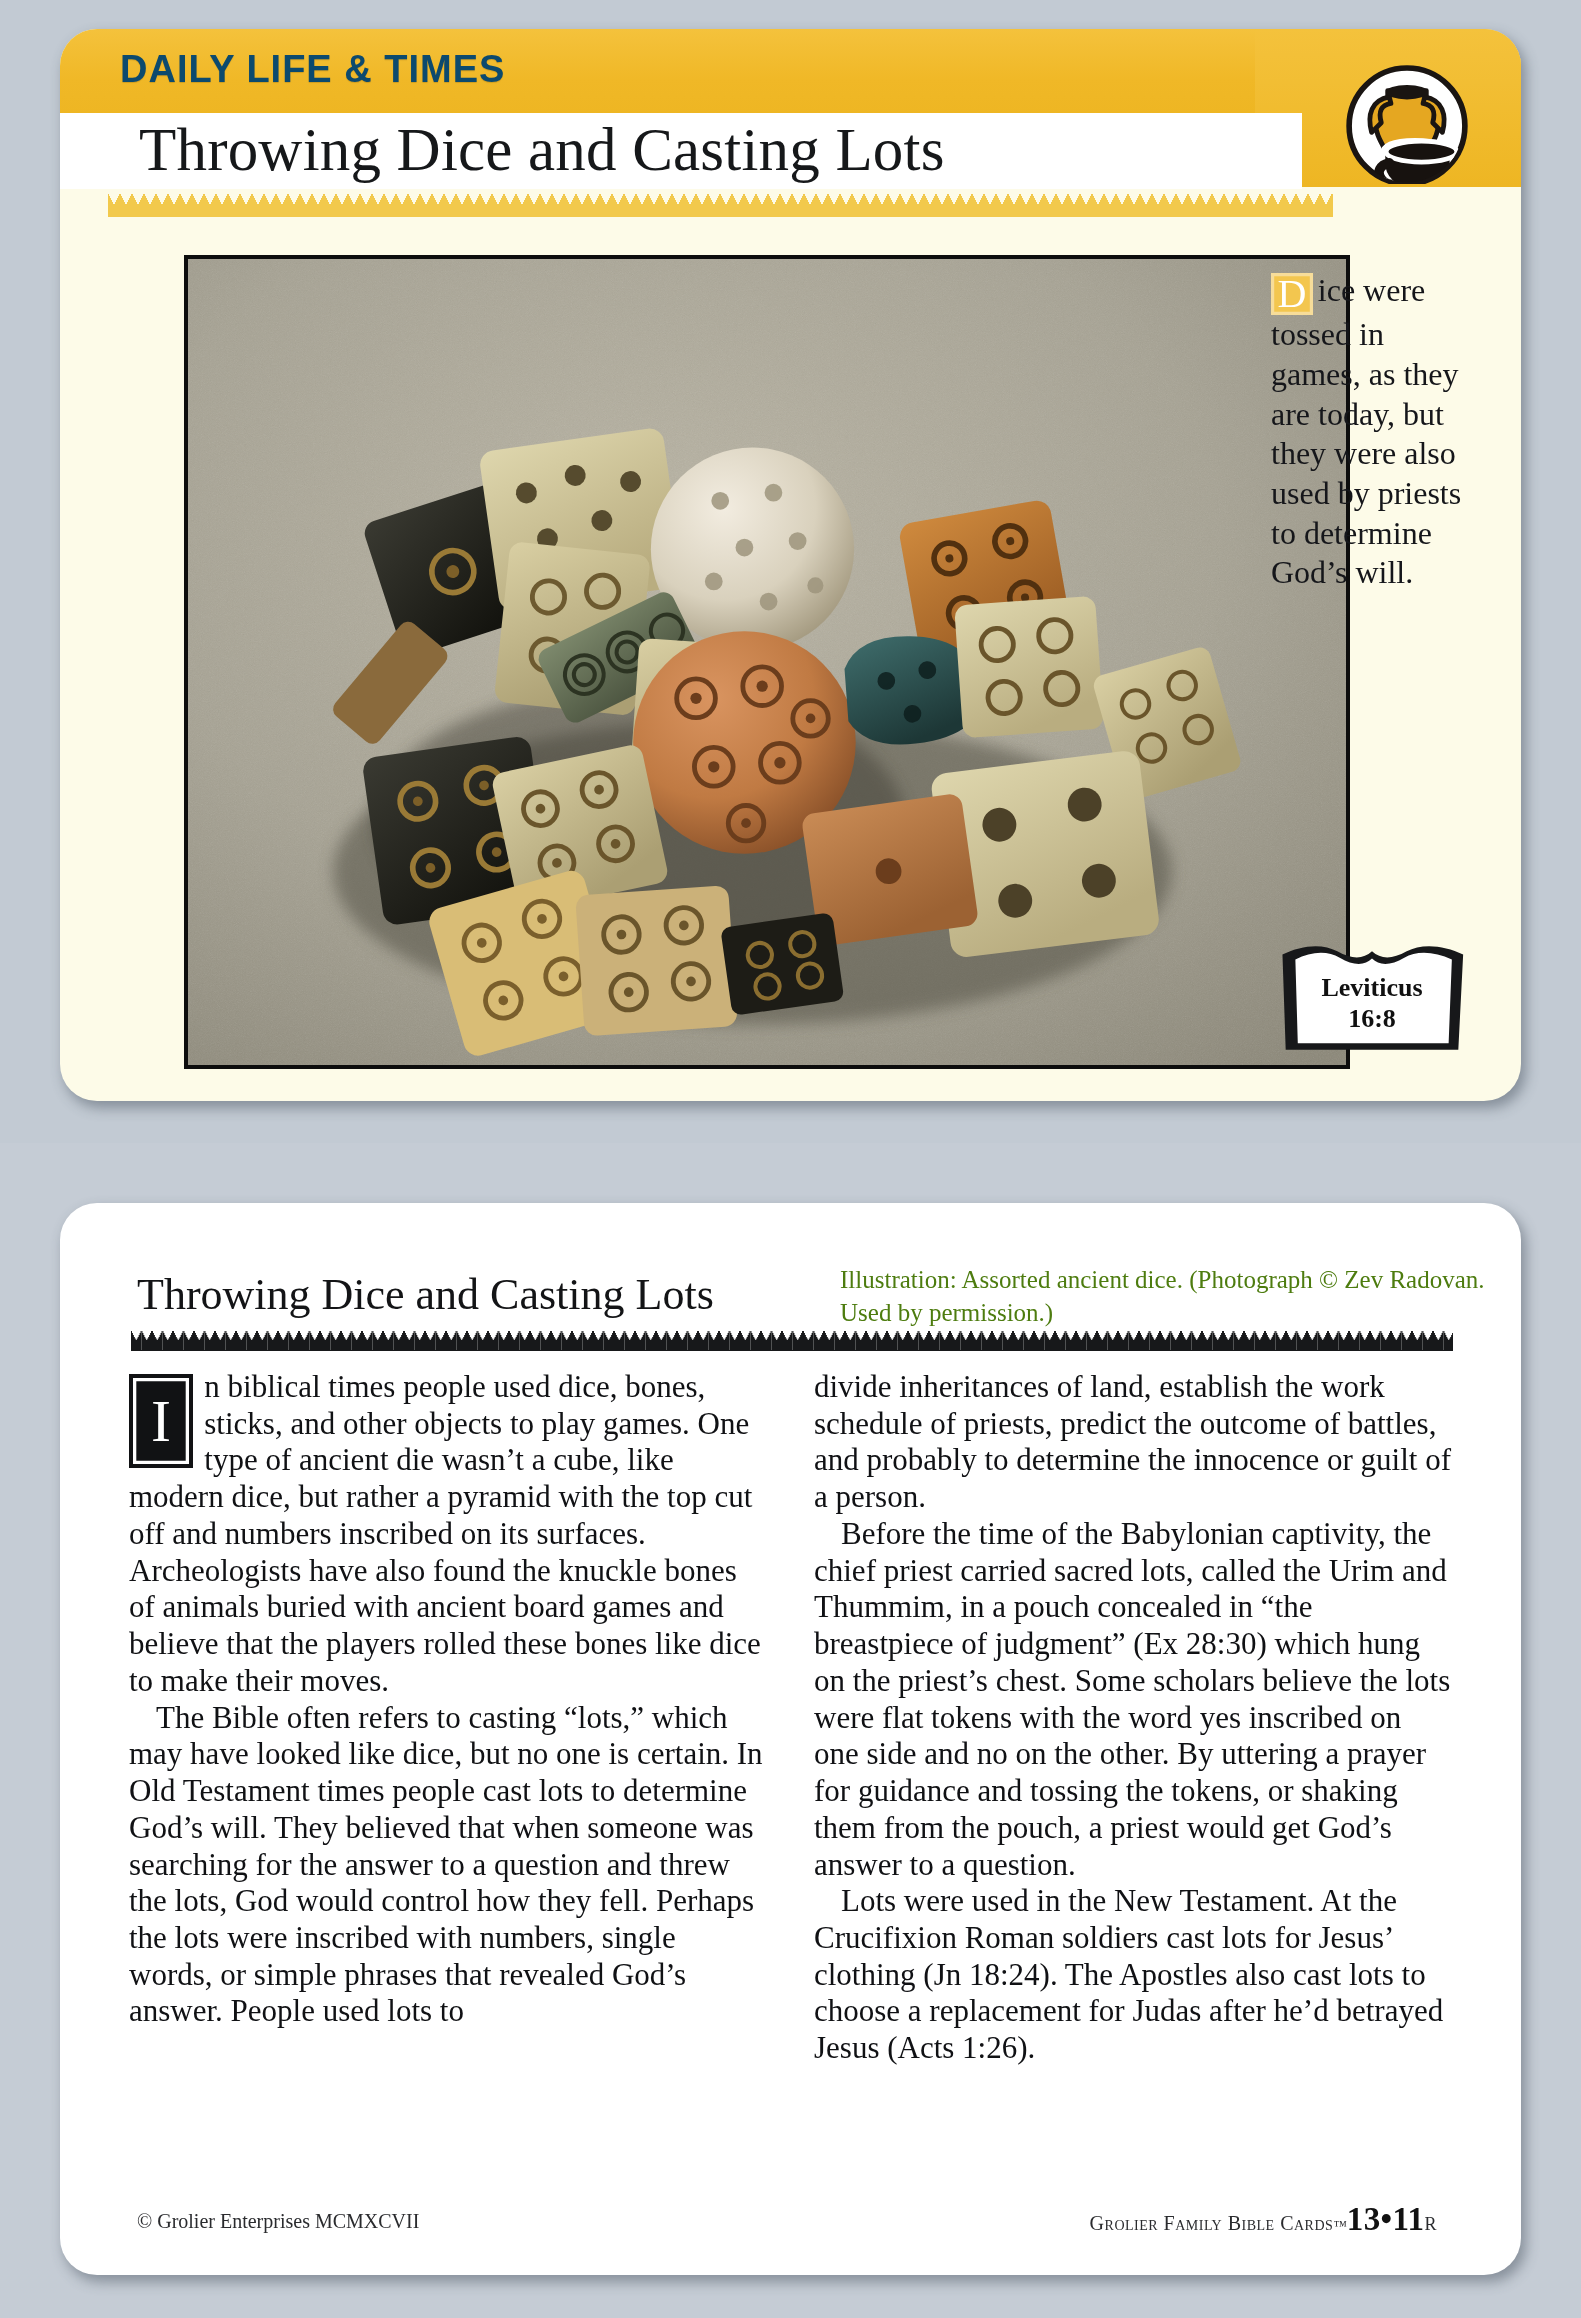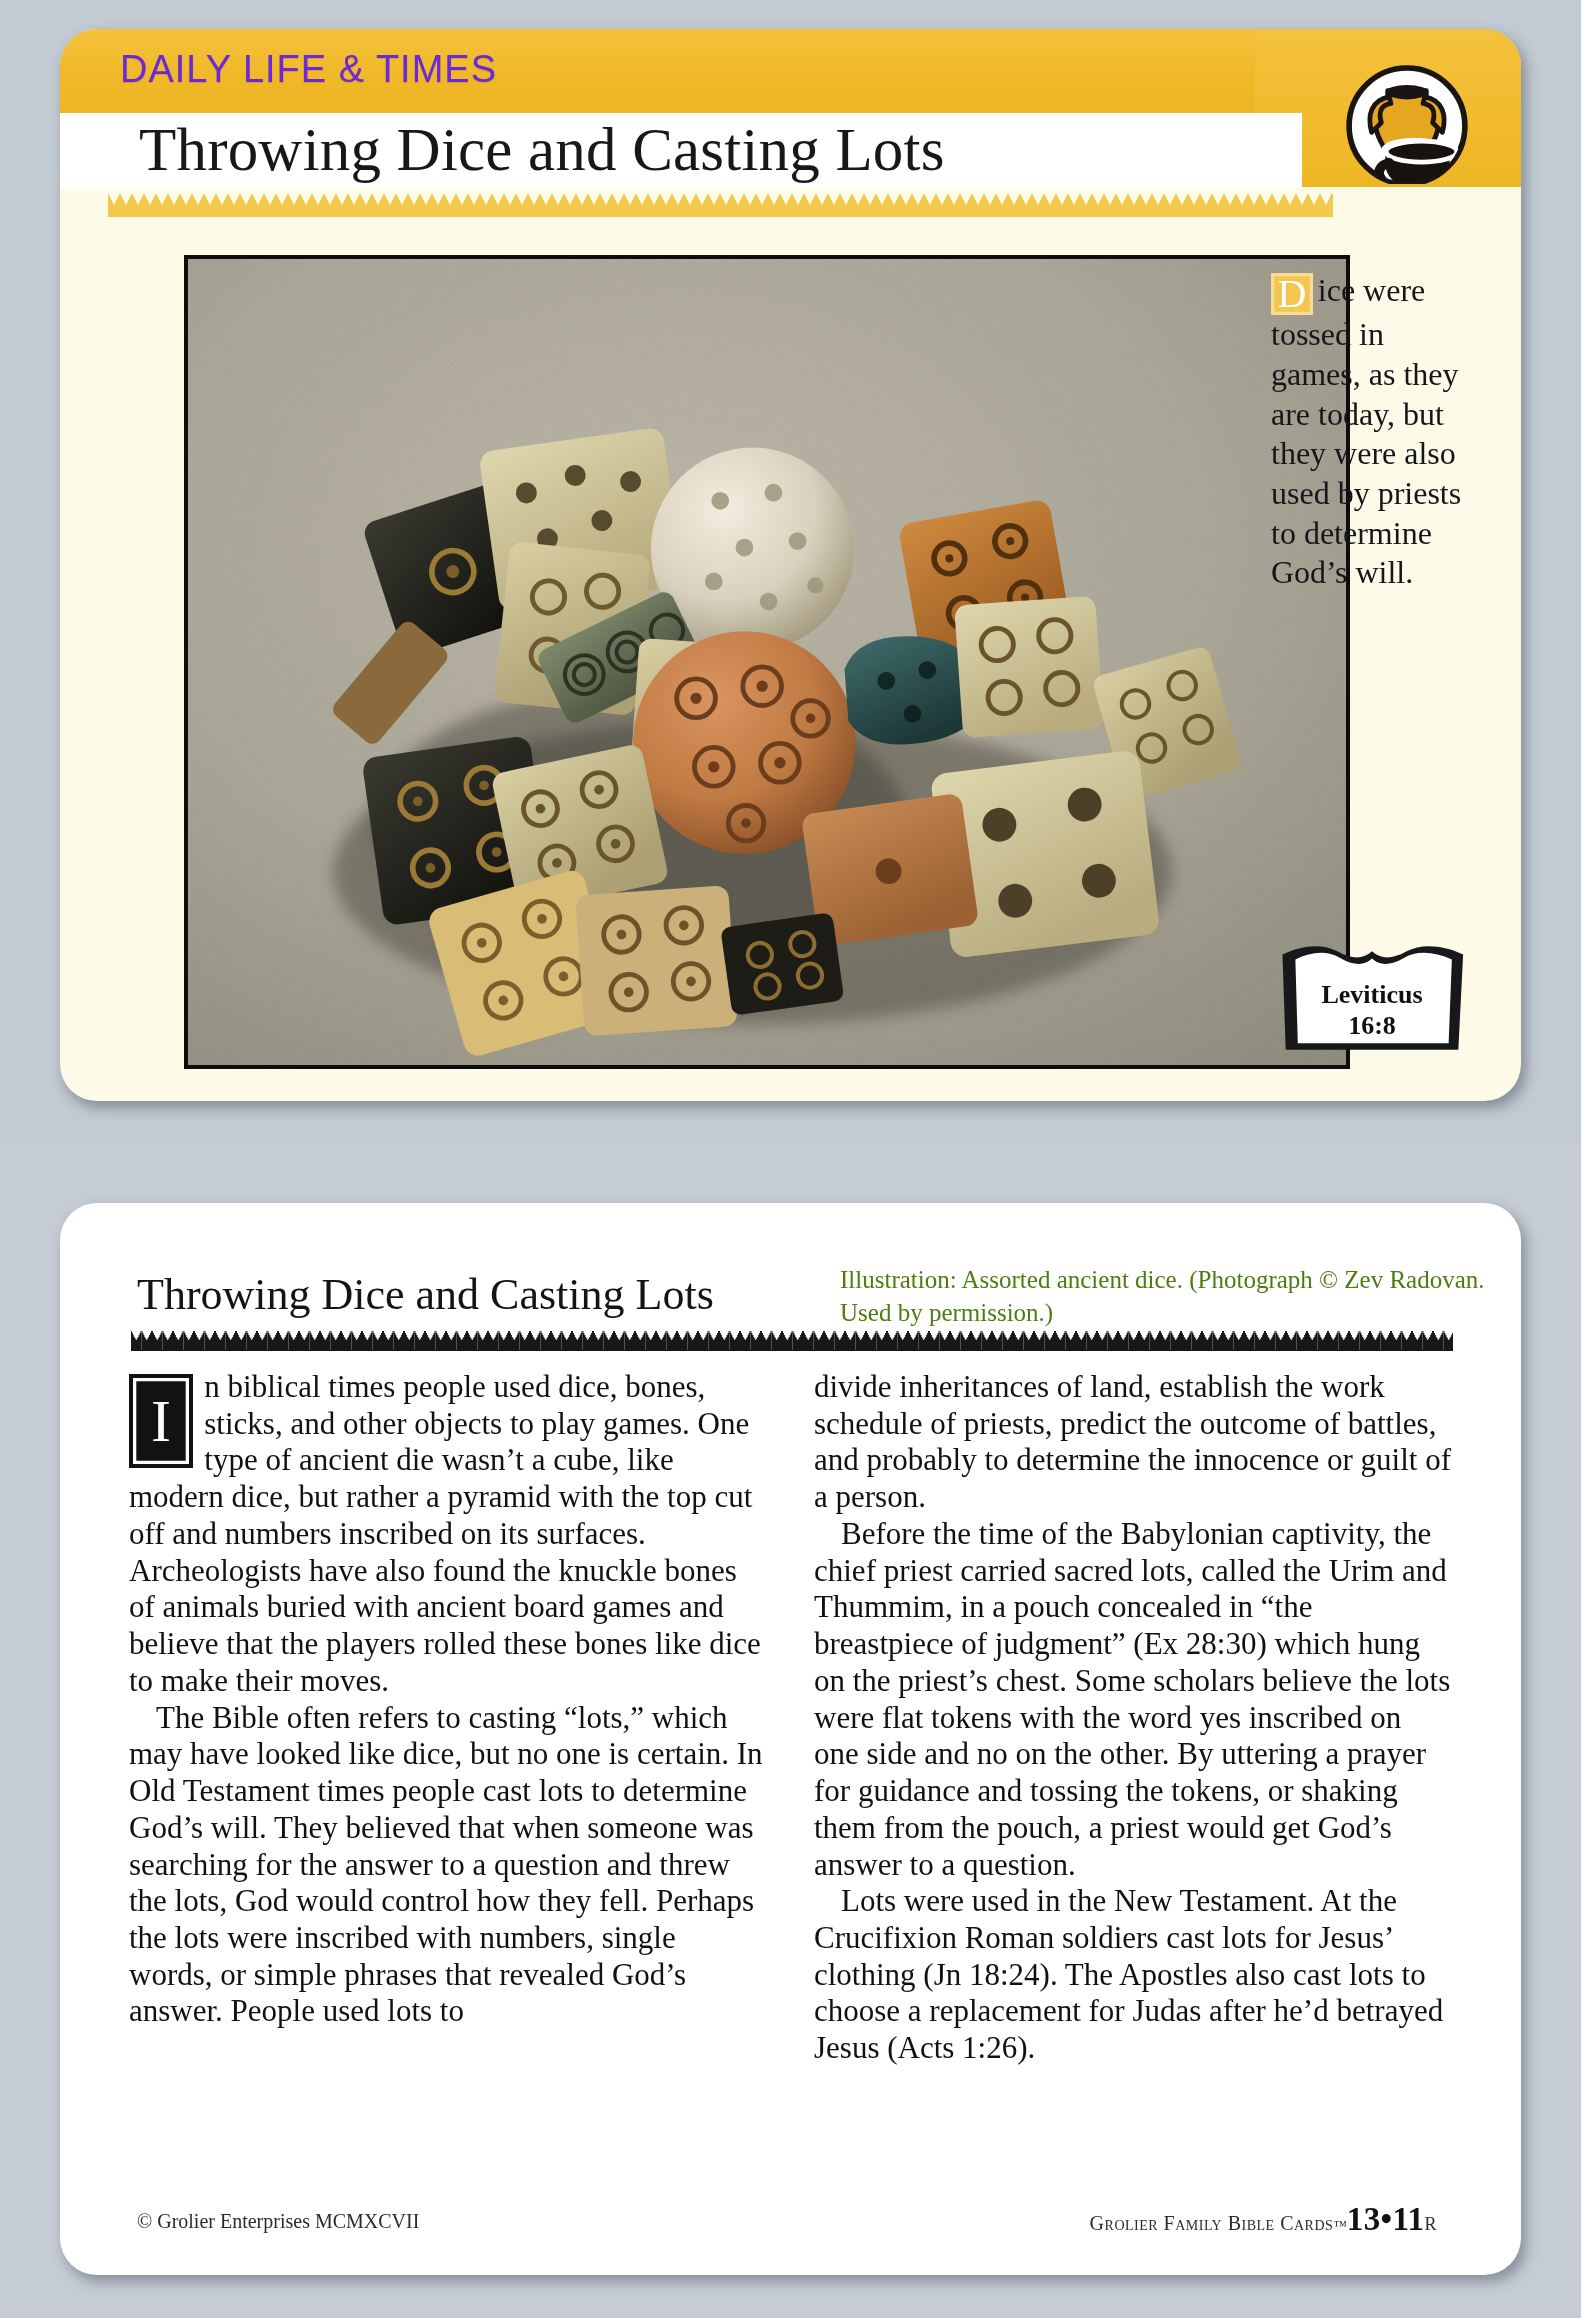--- a/index.html
+++ b/index.html
@@ -26,22 +26,22 @@
     position:absolute;left:0;top:0;width:100%;height:84px;
     background:linear-gradient(180deg,#f4c23c 0%,#f0b827 60%,#eeb623 100%);
   }
   .front-yellow-right{
     position:absolute;right:0;top:0;width:266px;height:158px;
     background:linear-gradient(180deg,#f4c23c 0%,#eeb623 100%);
   }
   .kicker{
     position:absolute;left:60px;top:19.3px;
     font-family:"Liberation Sans", sans-serif;
-    font-weight:normal;font-size:38px;letter-spacing:1px;
-    color:#6d28d9;text-shadow:0 0.8px 0.8px rgba(120,80,0,.25);
+    font-weight:bold;font-size:38px;letter-spacing:1px;
+    color:#0c4a6e;text-shadow:0 0.8px 0.8px rgba(120,80,0,.25);
   }
   .front-title-strip{
     position:absolute;left:0;top:84px;width:1242px;height:76px;background:#ffffff;
   }
   .front-title{
     position:absolute;left:79px;top:79px;width:1145px;height:84px;
     display:flex;align-items:center;
     font-family:"Liberation Serif", serif;
     font-size:61px;color:#16181a;letter-spacing:0.2px;white-space:nowrap;
   }
@@ -71,21 +71,21 @@
   }
   .dropcap{
     display:inline-block;width:42px;height:42px;line-height:42px;
     text-align:center;background:#f3c64f;color:#ffffff;
     font-size:40px;font-weight:normal;margin-right:4.8px;
     vertical-align:-6.4px;box-shadow:inset 0 0 0 3.2px #f7dd9a;
   }
   
   .verse-badge{position:absolute;right:48px;bottom:48px;width:202px;height:121px;}
   .verse-text{
-    position:absolute;left:0;right:0;top:48px;text-align:center;
+    position:absolute;left:0;right:0;top:41px;text-align:center;
     font-weight:bold;font-size:26px;line-height:1.18;color:#111;
   }
 
   
   #back-card{
     position:absolute;left:60px;top:1203px;width:1461px;height:1072px;
     background:#ffffff;border-radius:37px;
     box-shadow:4.8px 6.4px 13px rgba(60,70,85,.45);
     overflow:hidden;
   }

